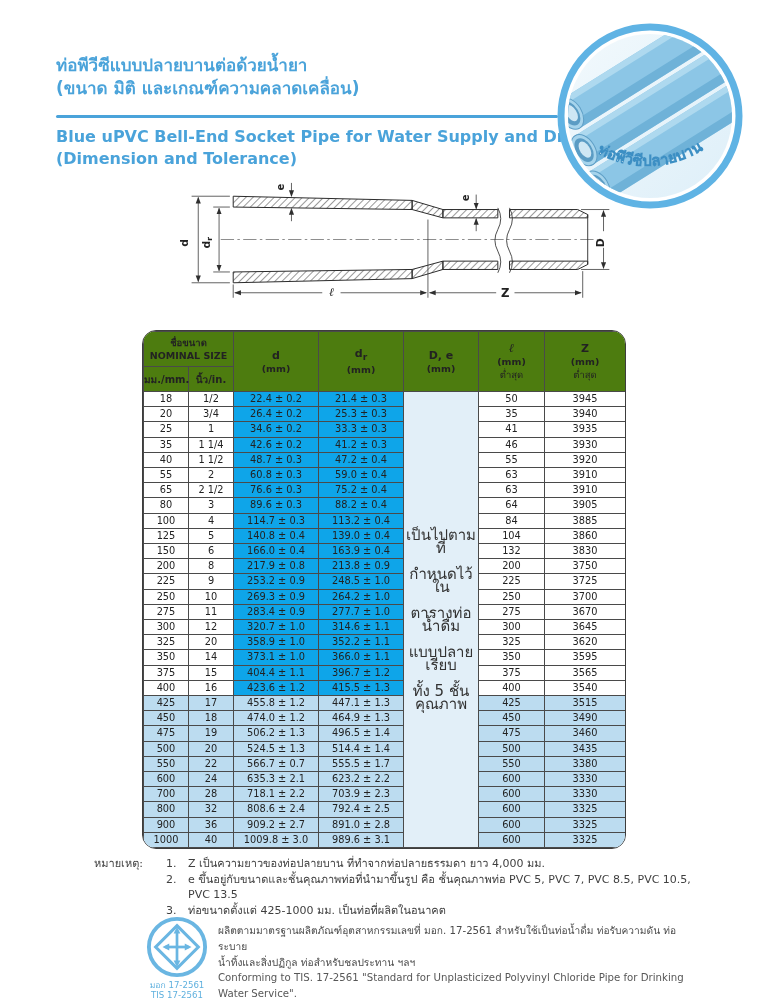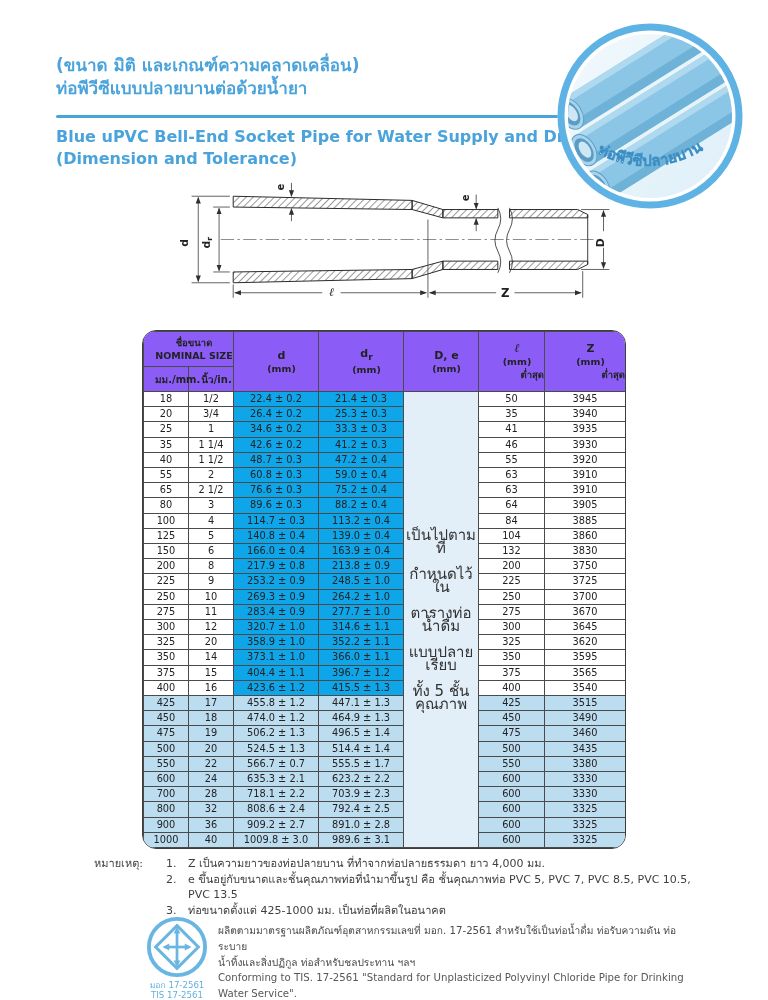--- a/index.html
+++ b/index.html
@@ -17,25 +17,25 @@
   
   .diagram{position:absolute;left:150px;top:176px;width:466px;height:132px;}
 
   
   .table-wrap{position:absolute;left:142px;top:330px;width:482px;border:1.6px solid #3d3d3d;
               border-radius:14px;overflow:hidden;background:#fff;}
   table.dim{border-collapse:collapse;table-layout:fixed;width:100%;}
   .c-mm{width:45px}.c-in{width:45px}.c-d{width:85px}.c-dr{width:85px}
   .c-de{width:75px}.c-l{width:66px}.c-z{width:81px}
   table.dim th,table.dim td{border:1px solid #4a4a4a;text-align:center;padding:0;}
-  table.dim thead th{background:#8b5cf6;color:#222;font-weight:bold;padding-left:11px;}
+  table.dim thead th{background:#4d7c0f;color:#222;font-weight:bold;}
   tr.h1 th{height:34px;font-size:11px;line-height:13px;}
   tr.h2 th{height:24px;font-size:10px;}
   .hdr-sub{font-size:9.5px;font-weight:bold;}
-  .hdr-min{font-size:9.5px;font-weight:bold;text-align:right;}
+  .hdr-min{font-size:9.5px;font-weight:normal;}
   .ell{font-family:"DejaVu Serif","Liberation Serif",serif;font-style:italic;font-size:12px;}
   table.dim td{height:14.2px;line-height:14.2px;font-size:9.8px;color:#222;background:#fff;}
   table.dim td.pale{background:#0ea5e9;}
   table.dim tr.hl td{background:#bcdcf0;}
   table.dim td.de-cell{background:#e2eff8;font-size:15px;color:#333;vertical-align:middle;}
   td.de-cell div{margin:13px 0;line-height:13px;}
 
   
   .notes{position:absolute;left:94px;top:856px;width:610px;font-size:11px;color:#3f3f3f;
          display:flex;line-height:15.5px;}
@@ -50,22 +50,22 @@
   .footer-text{position:absolute;left:218px;top:923px;width:474px;font-size:10.2px;
                line-height:15.8px;color:#4a4a4a;}
   .footer-text .en{color:#575757;}
 </style>
 </head>
 <body>
 
 <div class="page">
 
   <div class="title-th">
+    <div>ท่อพีวีซีแบบปลายบานต่อด้วยน้ำยา</div>
     <div>(ขนาด มิติ และเกณฑ์ความคลาดเคลื่อน)</div>
-    <div>ท่อพีวีซีแบบปลายบานต่อด้วยน้ำยา</div>
   </div>
   <div class="rule"></div>
   <div class="title-en">
     <div>Blue uPVC Bell-End Socket Pipe for Water Supply and Drainage</div>
     <div>(Dimension and Tolerance)</div>
   </div>
 
   <svg class="badge" viewBox="0 0 196 196">
     <defs>
       <clipPath id="bclip">

